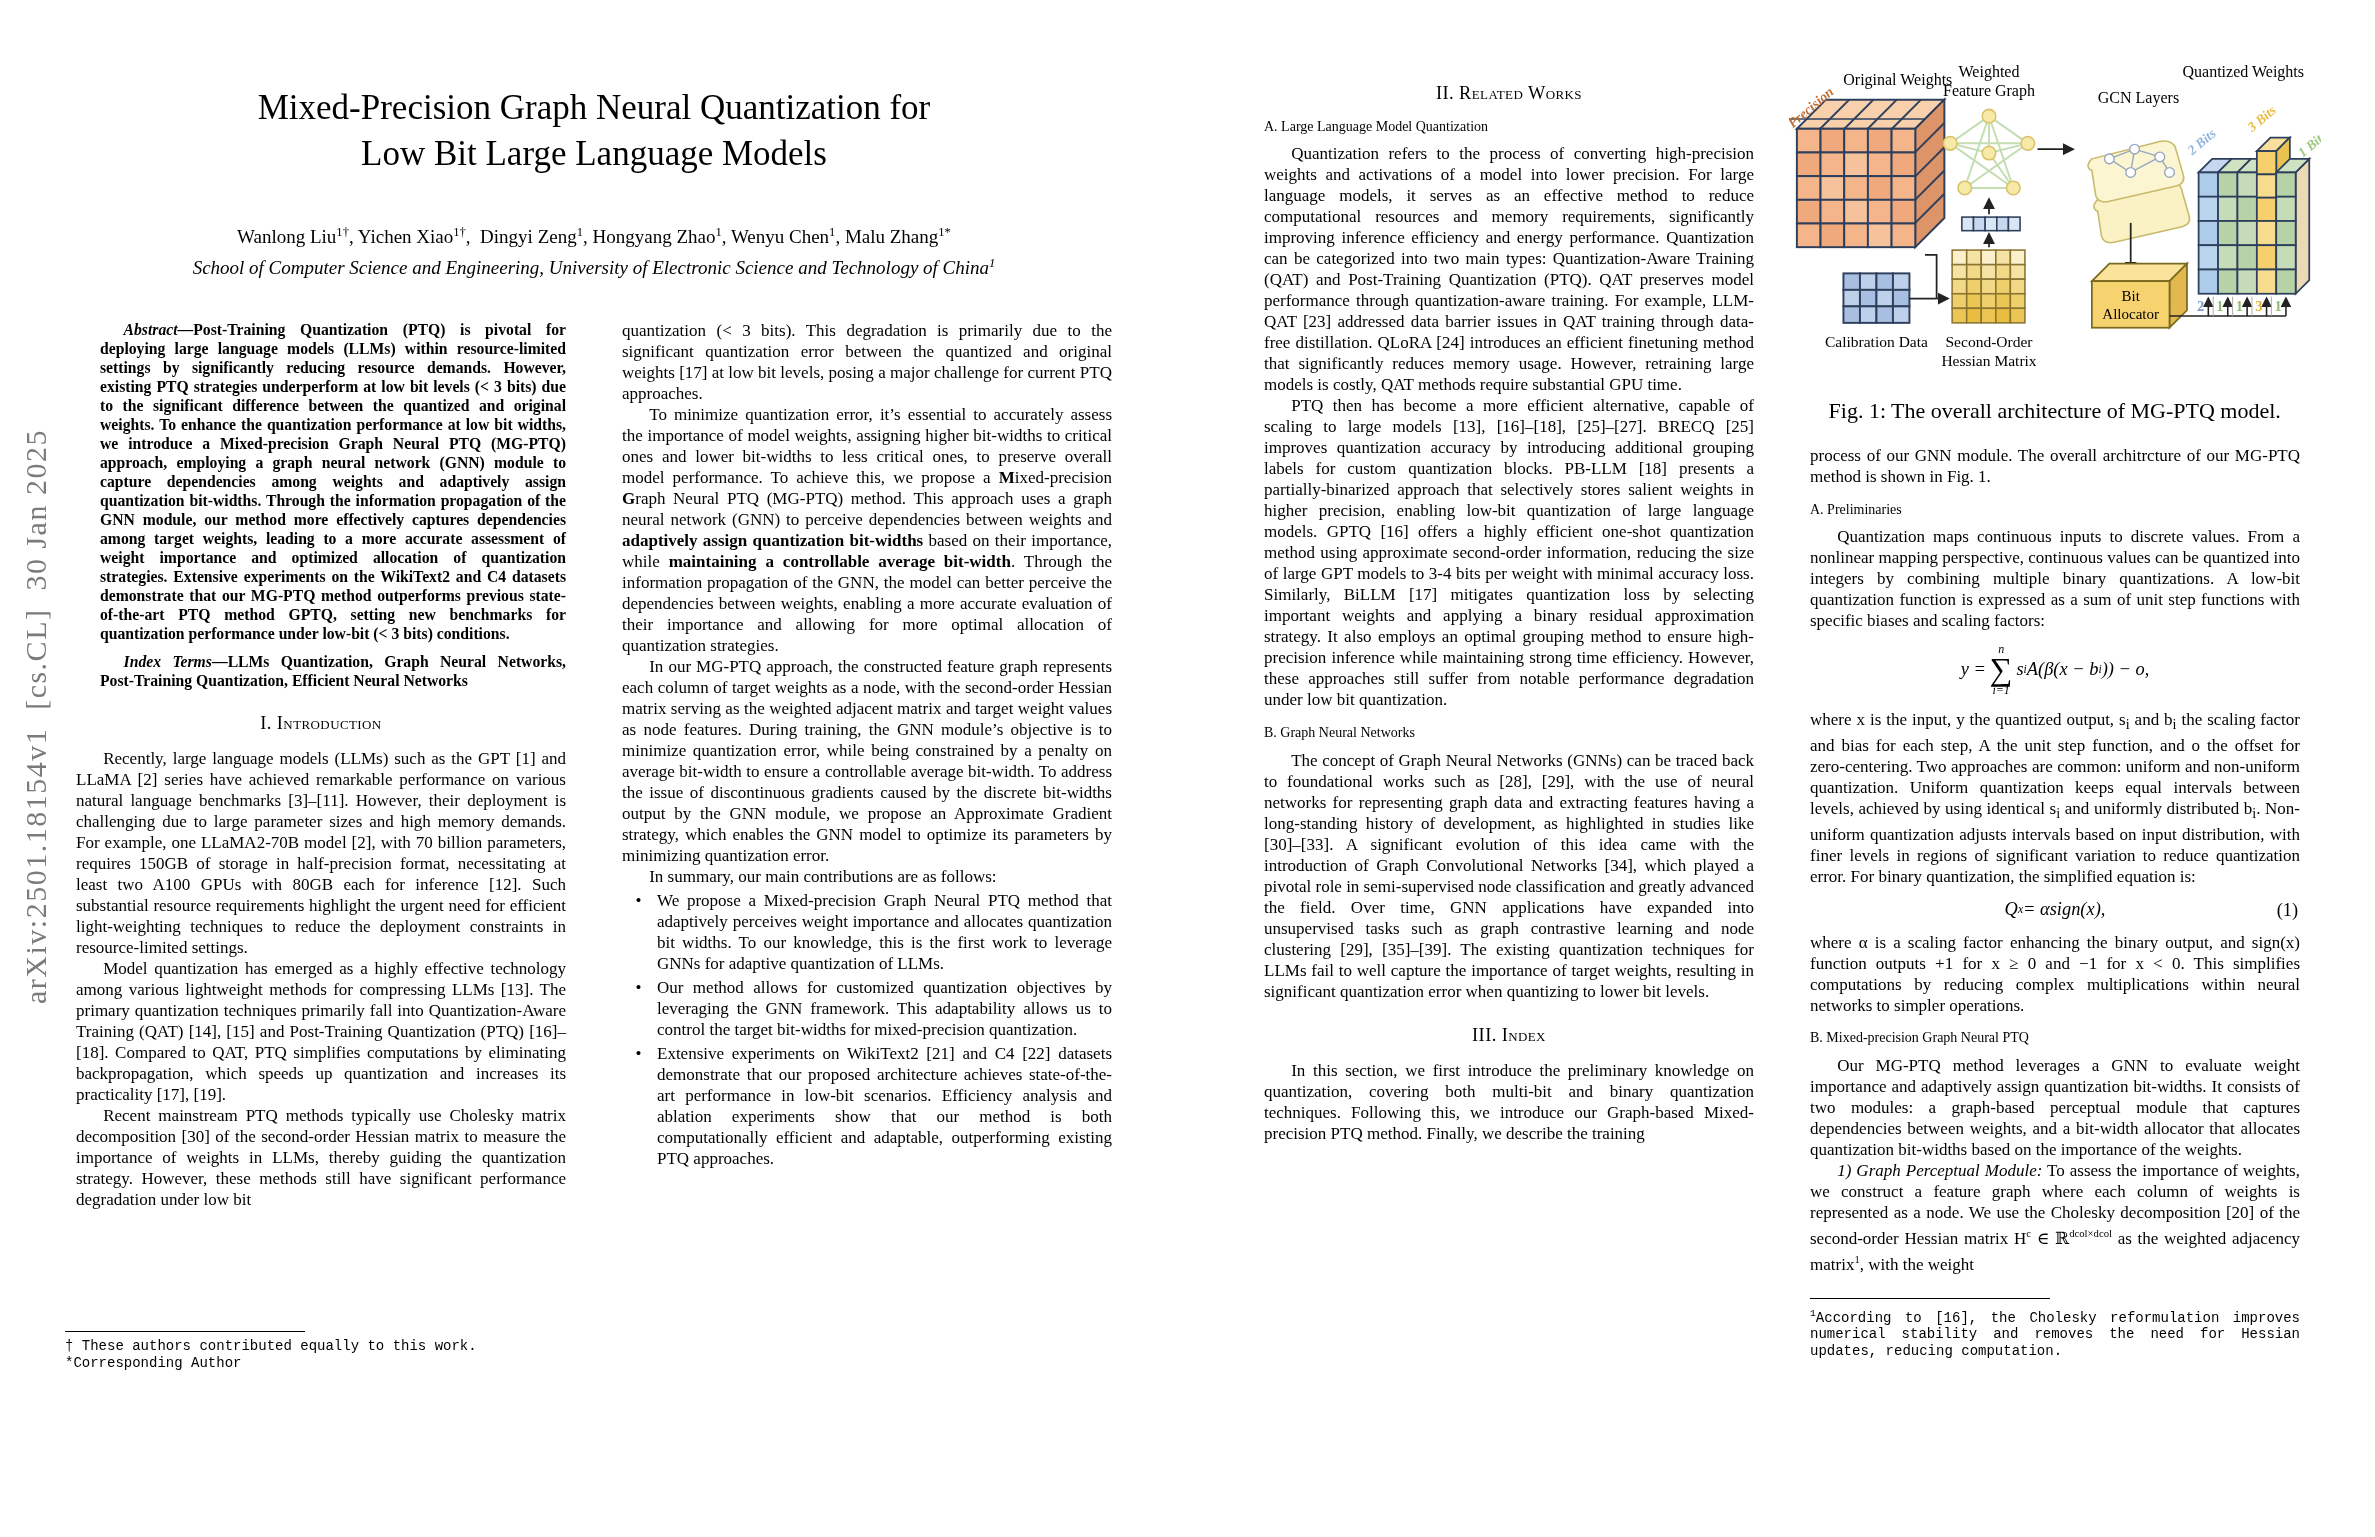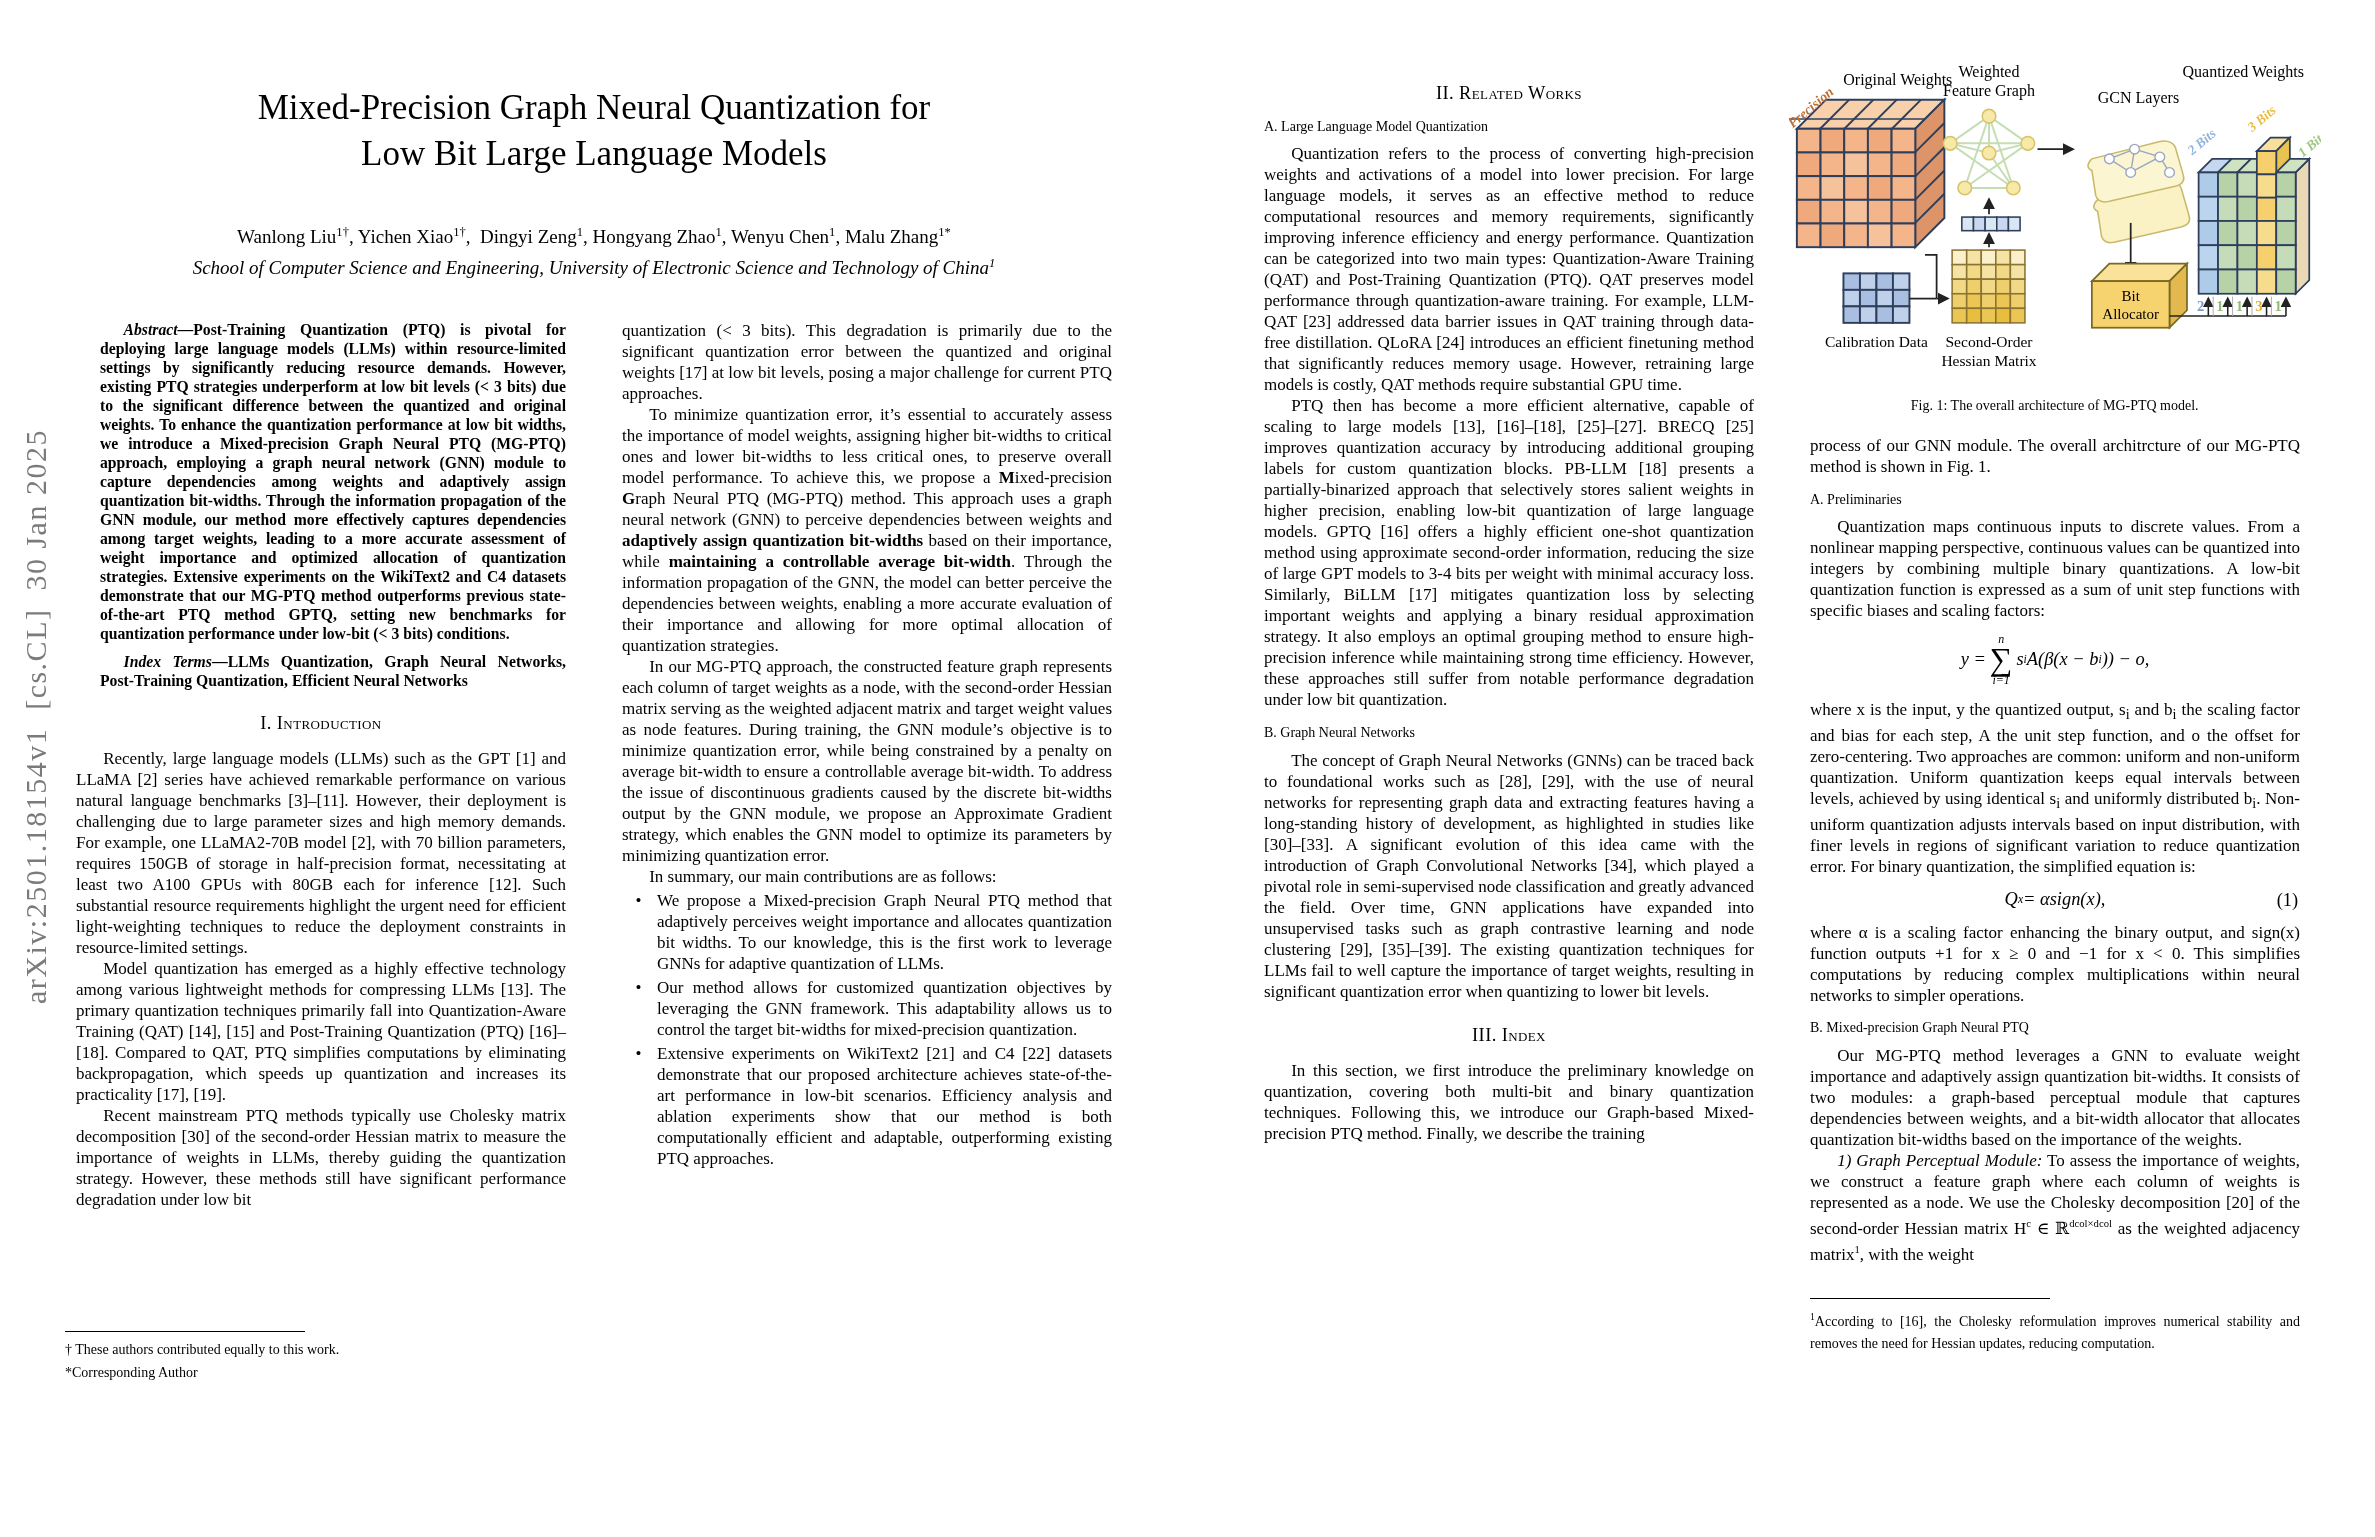--- a/index.html
+++ b/index.html
@@ -45,25 +45,25 @@
   }
   .subsec-heading { font-size:14px; margin:14.6px 0 8.7px 0; font-weight:normal; }
 
   .bullet { position:relative; padding-left:35px; font-size:17px; line-height:21px; text-align:justify; margin-top:3px; }
   .bullet::before { content:"\2022"; position:absolute; left:13.6px; }
 
   .footnote-block { position:absolute; width:490px; }
   #page1 .footnote-block { left:65px; top:1331px; }
   #page2 .footnote-block { left:622px; top:1298px; }
   .footnote-rule { width:240px; border-top:1.9px solid #000; margin-bottom:5.8px; }
-  .footnote-text { font-size:14px; line-height:23px; text-align:justify; }
+  .footnote-text { font-size:14px; line-height:17px; text-align:justify;font-family:Liberation Mono, monospace; }
   .footnote-text sup { font-size:9.7px; }
 
   .figure-block { margin-left:-21.3px; width:532px; }
-  .fig-caption { text-align:center; font-size:14px; margin-top:9.7px; margin-bottom:21.3px; }
+  .fig-caption { text-align:center; font-size:22px; margin-top:9.7px; margin-bottom:21.3px; }
 
   .equation { position:relative; display:flex; justify-content:center; align-items:center;
     font-style:italic; font-size:18.4px; margin:11.6px 0; }
   .equation sub { font-size:11.6px; }
   .sum { display:inline-flex; flex-direction:column; align-items:center; margin:0 3.9px; font-style:italic; }
   .sum-top, .sum-bot { font-size:12px; line-height:12.6px; }
   .sigma { font-size:32px; line-height:29px; font-style:normal; }
   .eq-number { position:absolute; right:1.9px; top:50%; transform:translateY(-50%); font-style:normal; }
 
   .math-sup { font-size:10.7px; }

